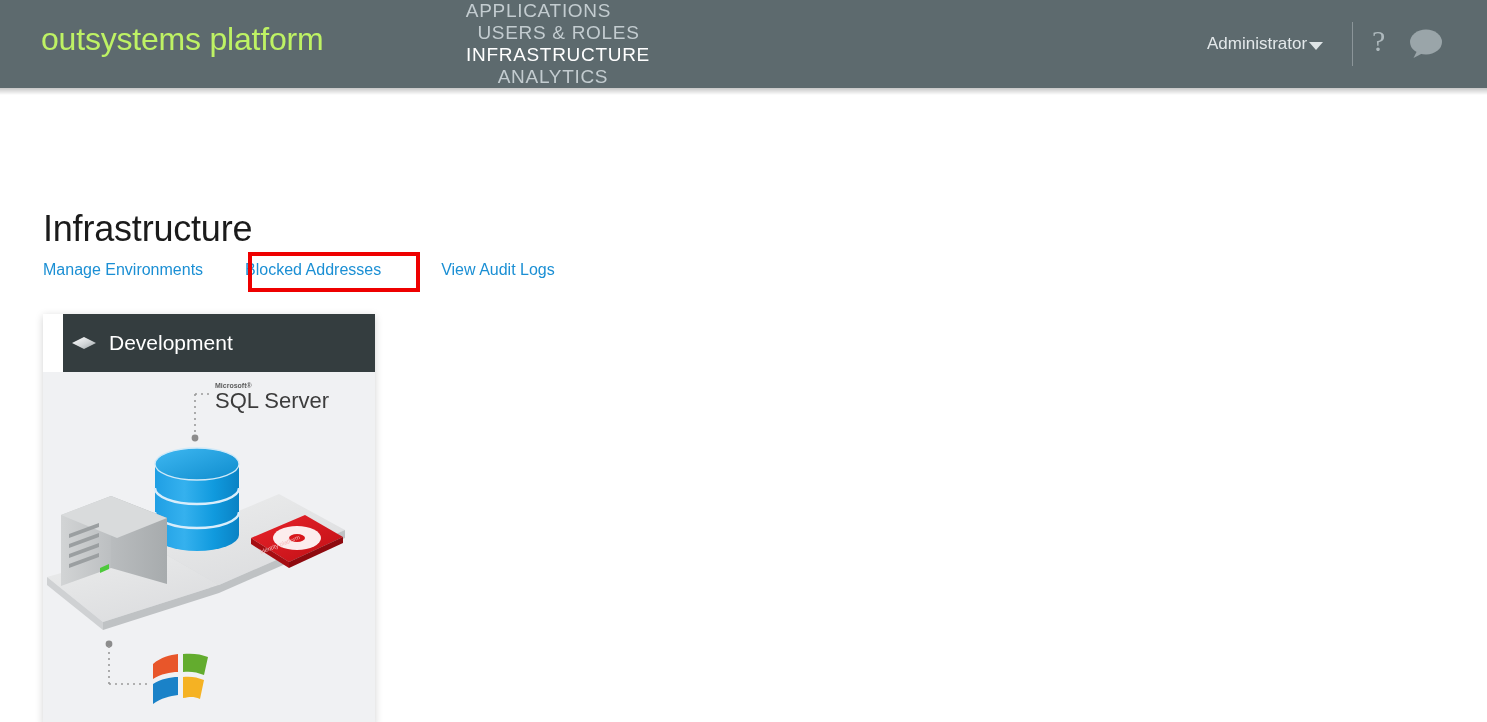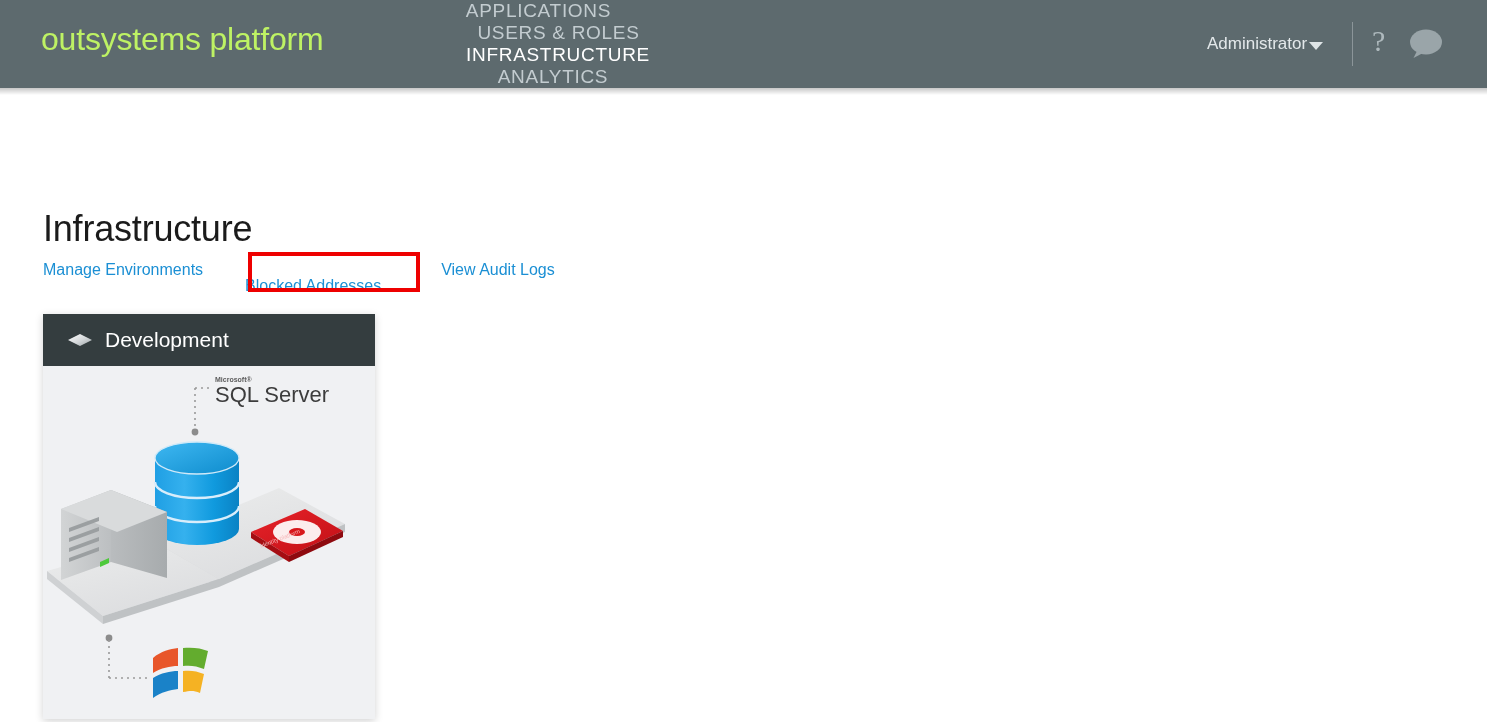--- a/index.html
+++ b/index.html
@@ -101,43 +101,44 @@
     position: absolute; left: 43px; top: 261px;
     display: flex; align-items: flex-start;
   }
   .plink {
     color: #1b8fd4;
     font-size: 16px;
     text-decoration: none;
     cursor: pointer;
     white-space: nowrap;
   }
-  .plink.l1 { margin-left: 42px; margin-top: 16px; }
+  .plink.l1 { margin-left: 42px; }
   .plink.l2 { margin-left: 60px; }
 
   .highlight-box {
     position: absolute;
     left: 248px; top: 252px;
     width: 172px; height: 40px;
     border: 4px solid #ee0000;
     pointer-events: none;
   }
 
   
   .env-card {
     position: absolute; left: 43px; top: 314px;
     width: 332px;
     box-shadow: 0 2px 8px rgba(0,0,0,0.18);
   }
   .env-header {
-    height: 52px;
+    height: 58px;
     background: #343d3f;
     display: flex; align-items: center;
-    padding-left: 24px;
-    cursor: pointer;
+    padding-left: 8px;
+    cursor: pointer;
+    margin-left: 20px;
   }
   .env-diamond {
     width: 26px; height: 14px;
     margin-right: 12px;
     position: relative;
   }
   .env-title {
     color: #ffffff;
     font-size: 21px;
     font-weight: 400;

